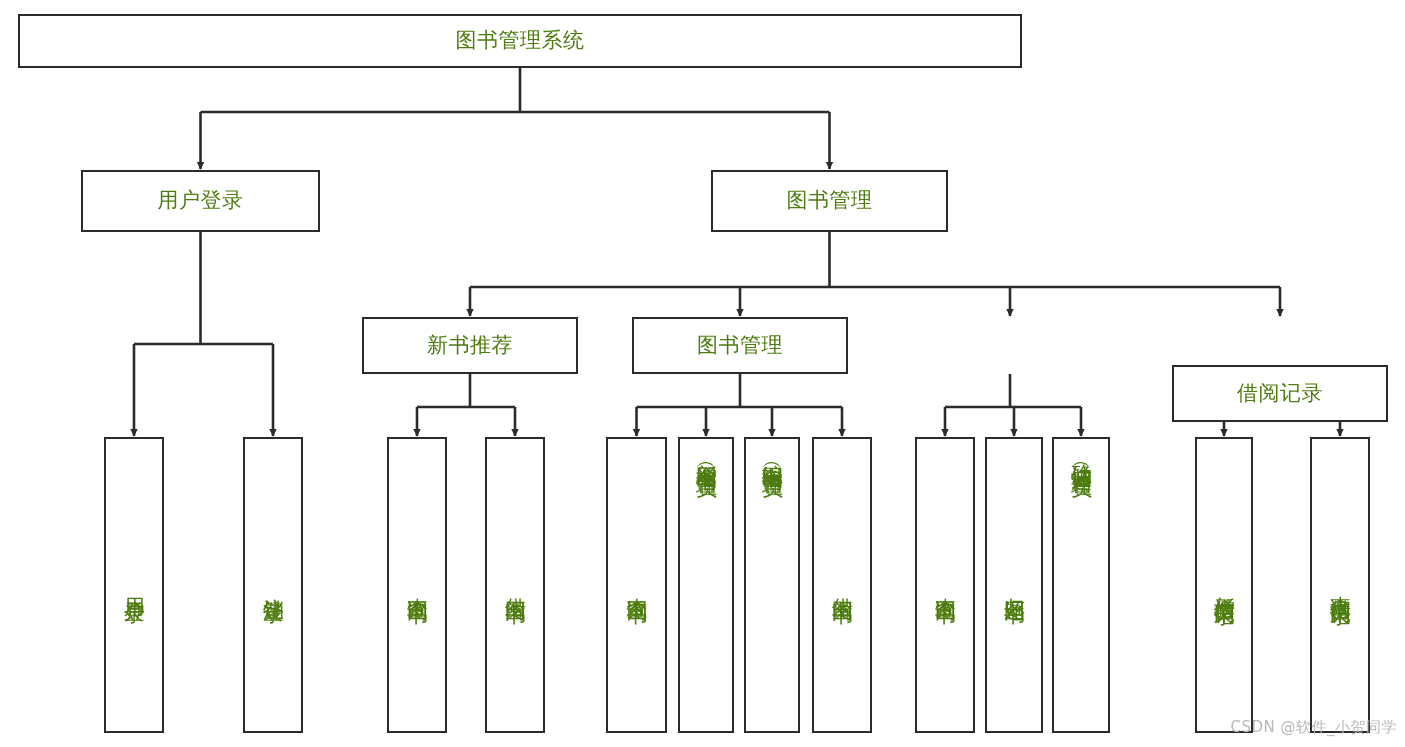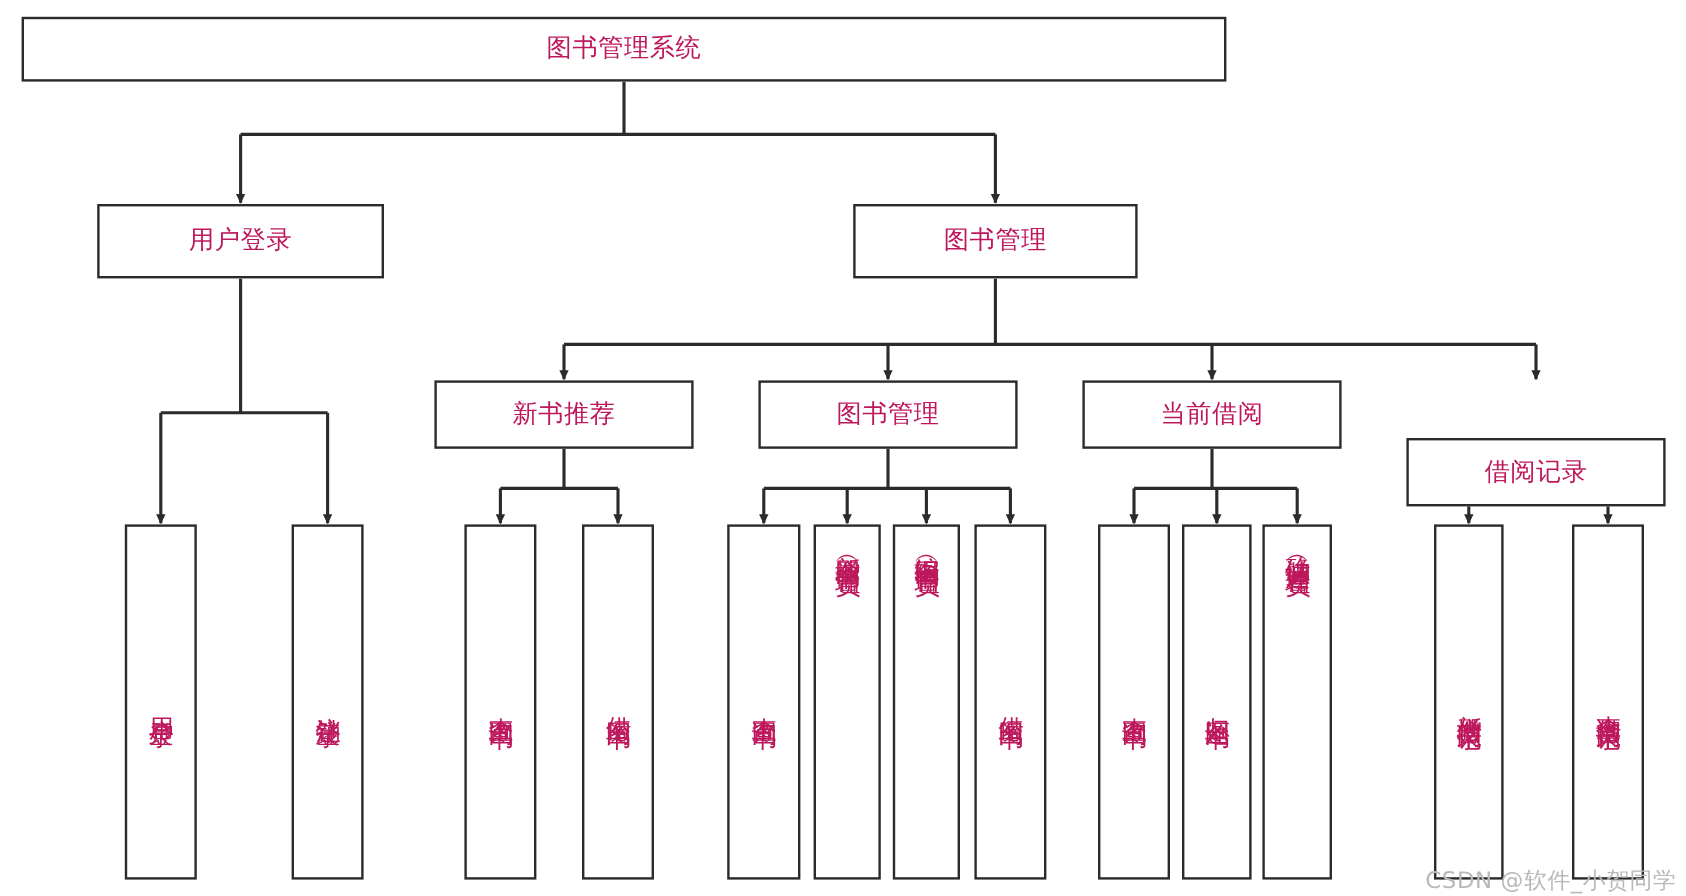--- a/index.html
+++ b/index.html
@@ -31,21 +31,21 @@
     position: absolute;
     box-sizing: border-box;
     background: #ffffff;
     border: 2px solid #2b2b2b;
     display: flex;
     align-items: center;
     justify-content: center;
     overflow: hidden;
   }
   .node-label {
-    color: #be185d;
+    color: #4d7c0f;
     line-height: 1.12;
     white-space: nowrap;
     text-align: left;
   }
   .node.horizontal .node-label {
     font-size: 21px;
     letter-spacing: 0.5px;
   }
   .node.vertical {
     align-items: flex-start;
@@ -59,22 +59,22 @@
     letter-spacing: 2px;
     line-height: 1;
   }
   .node.vertical.centered {
     align-items: center;
     padding-top: 0;
   }
   #watermark {
     position: absolute;
     right: 8px;
-    bottom: 0;
-    font-size: 19px;
+    bottom: 10px;
+    font-size: 15px;
     color: #b9b9b9;
     white-space: nowrap;
     letter-spacing: 0.5px;
     user-select: none;
   }
 </style>
 </head>
 <body>
 
 <div id="diagram-root">
@@ -128,23 +128,20 @@
   </div>
 
   <div class="node horizontal" style="left:362px; top:317px; width:216px; height:57px;">
     <span class="node-label">新书推荐</span>
   </div>
 
   <div class="node horizontal" style="left:632px; top:317px; width:216px; height:57px;">
     <span class="node-label">图书管理</span>
   </div>
 
-  <div class="node horizontal" style="left:902px; top:317px; width:216px; height:57px;">
-    <span class="node-label">当前借阅</span>
-  </div>
 
   <div class="node horizontal" style="left:1172px; top:317px; width:216px; height:57px;margin-top:48px;">
     <span class="node-label">借阅记录</span>
   </div>
 
   <div class="node vertical centered" style="left:104px; top:437px; width:60px; height:296px;">
     <span class="node-label">用户登录</span>
   </div>
 
   <div class="node vertical centered" style="left:243px; top:437px; width:60px; height:296px;">

